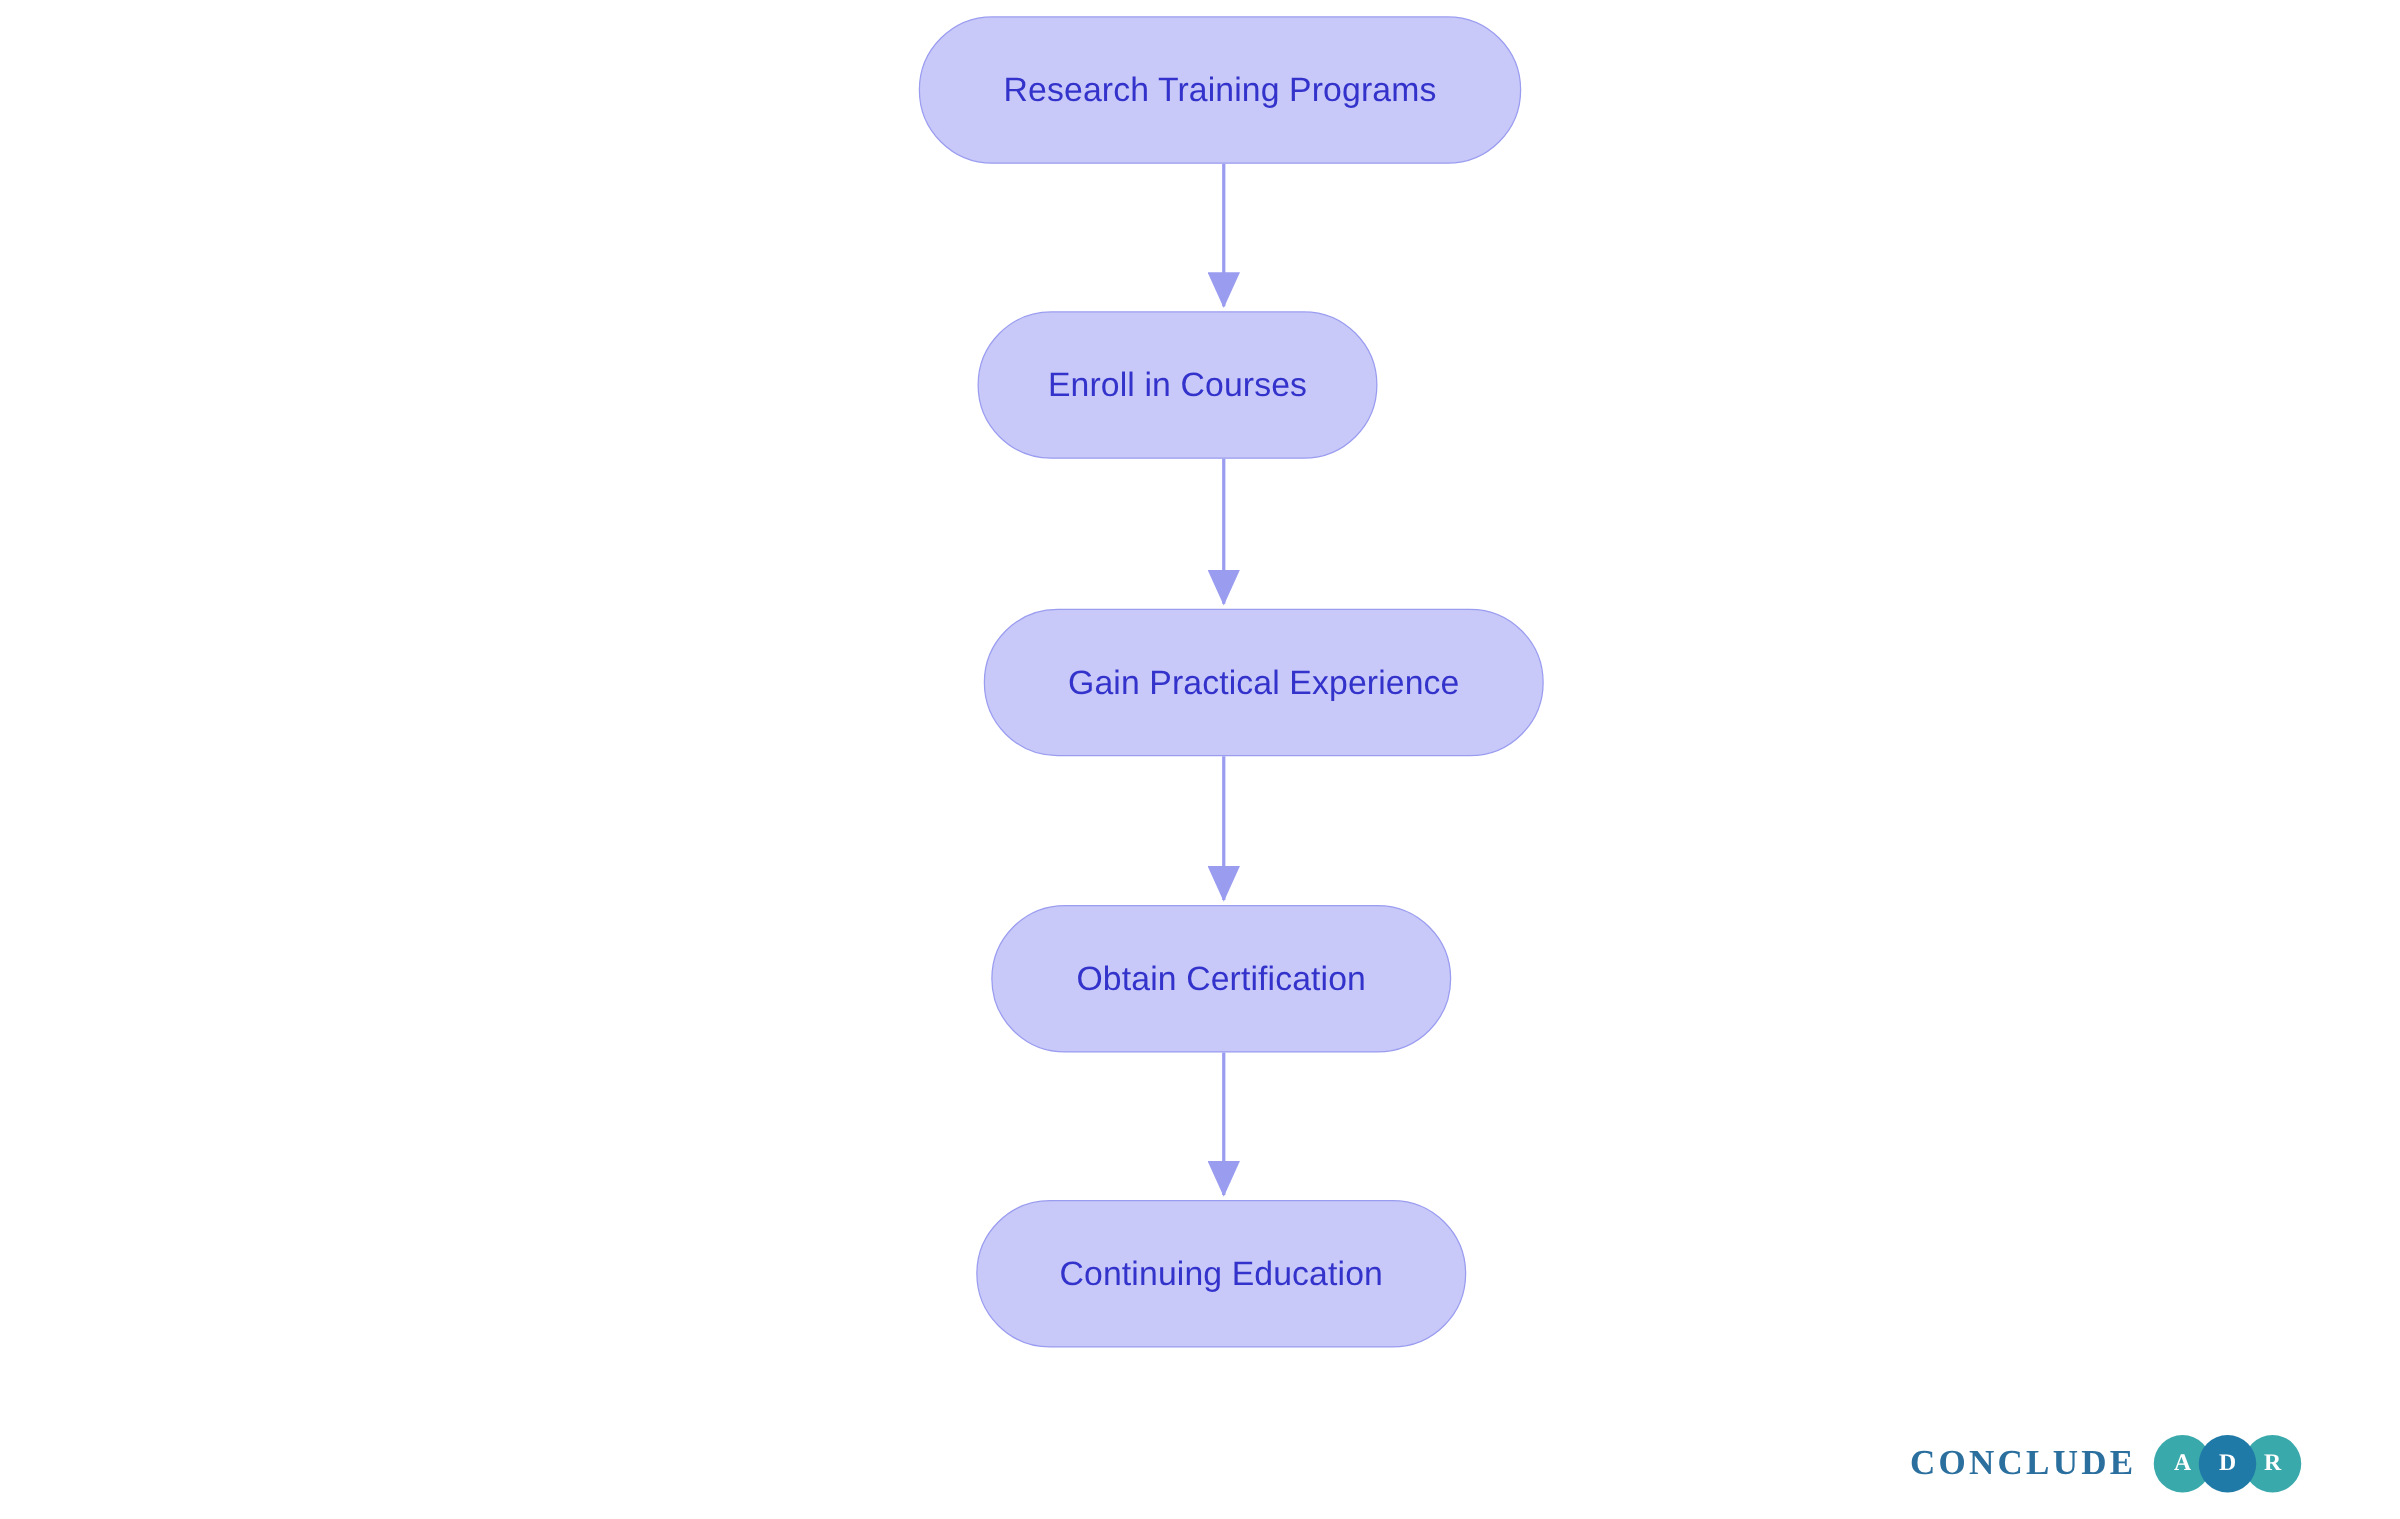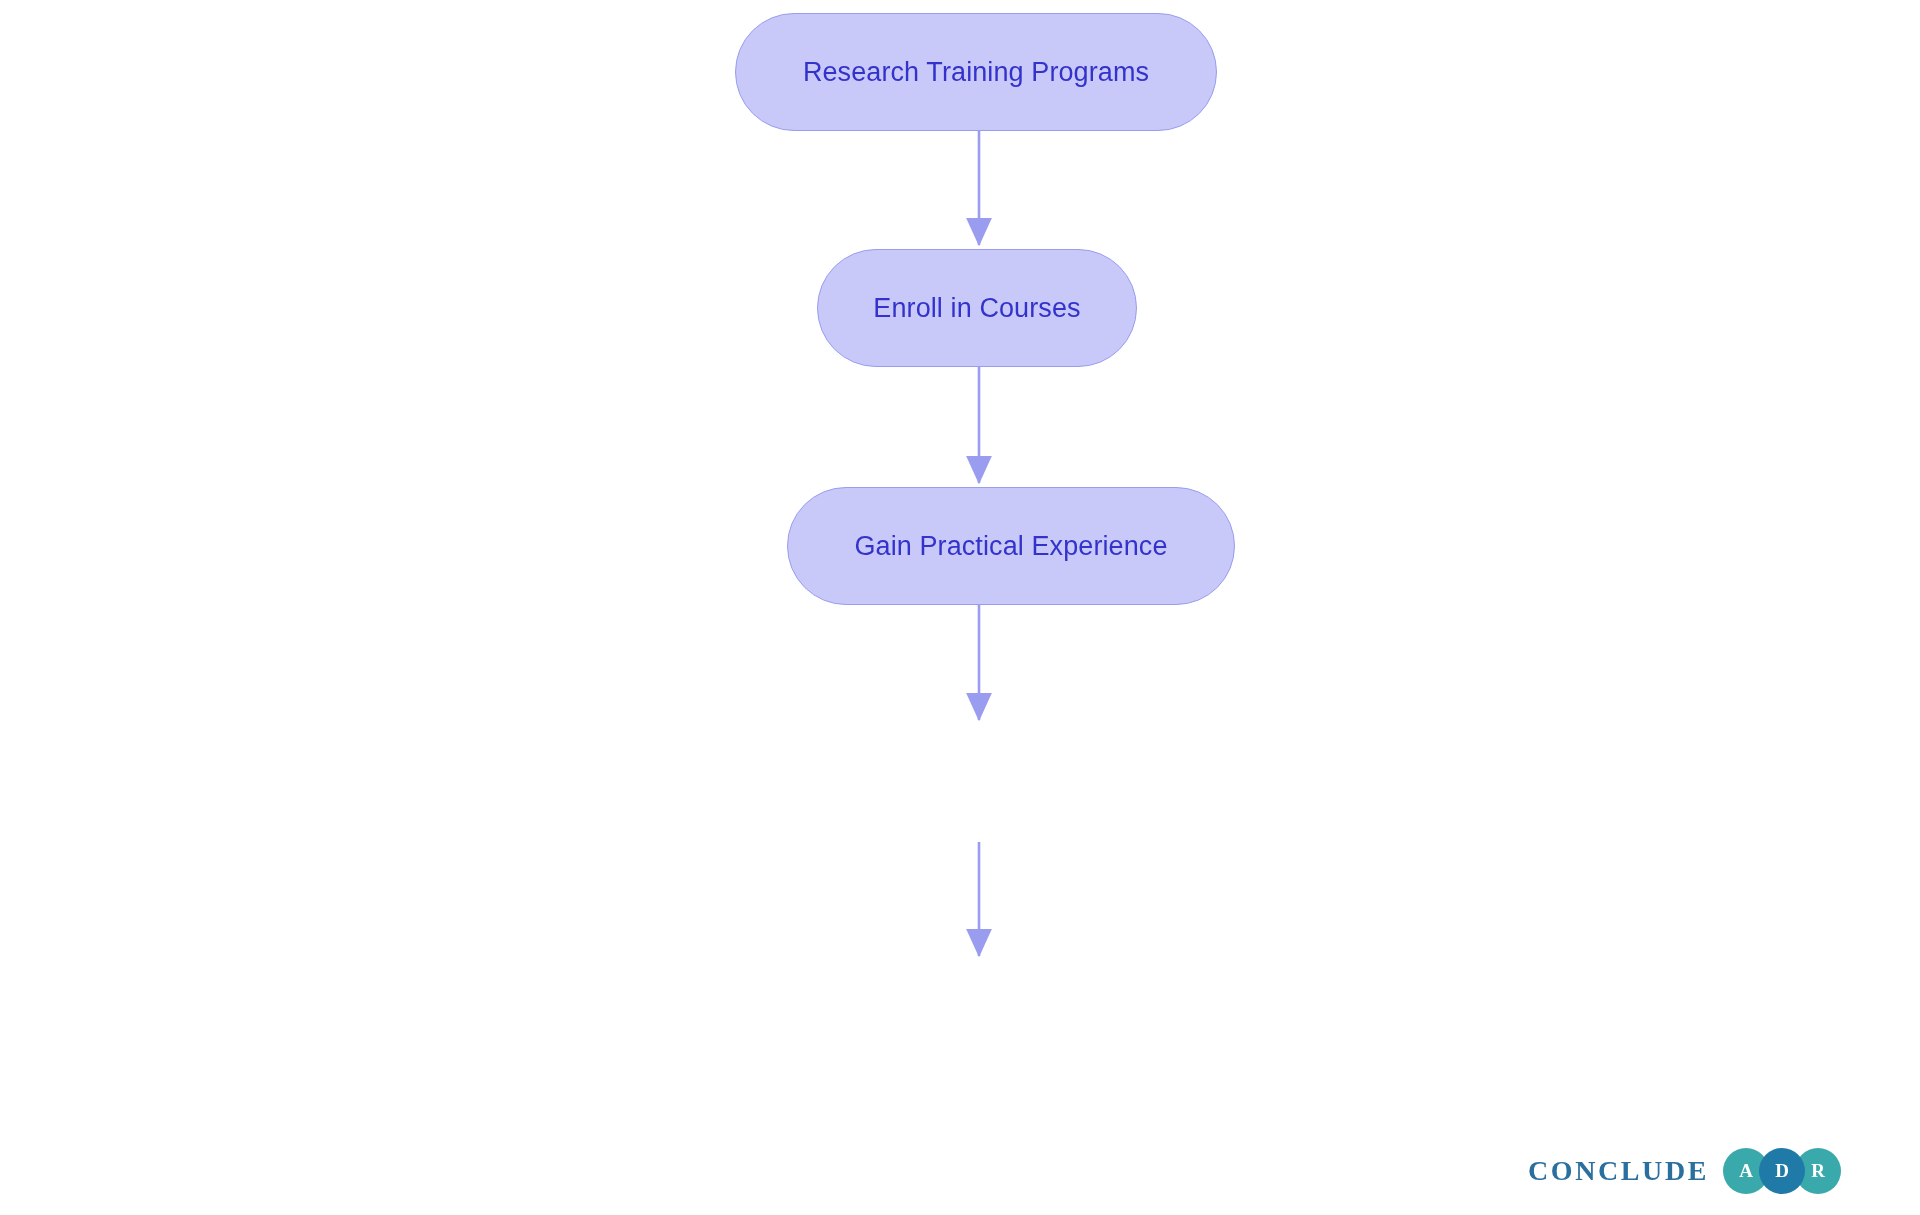--- a/index.html
+++ b/index.html
@@ -117,29 +117,35 @@
     </g>
     <g>
       <line x1="979" y1="842" x2="979" y2="956" stroke="#9a9cf0" stroke-width="2.6" marker-end="url(#arrowhead)"></line>
     </g>
   </svg>
 
   <div class="flow-node" id="node-n1" style="left:735px; top:13px; width:482px; height:118px;">
     <span class="node-label">Research Training Programs</span>
   </div>
 
-  <div class="flow-node" id="node-n2" style="left:817px; top:249px; width:320px; height:118px;">
+  <div class="flow-node" id="node-n2" style="left:782px; top:249px; width:320px; height:118px;">
     <span class="node-label">Enroll in Courses</span>
   </div>
 
   <div class="flow-node" id="node-n3" style="left:787px; top:487px; width:448px; height:118px;">
     <span class="node-label">Gain Practical Experience</span>
   </div>
 
+  <div class="flow-node" id="node-n4" style="left:793px; top:724px; width:368px; height:118px;">
+    <span class="node-label">Obtain Certification</span>
+  </div>
 
+  <div class="flow-node" id="node-n5" style="left:781px; top:960px; width:392px; height:118px;">
+    <span class="node-label">Continuing Education</span>
+  </div>
 
   <div id="brand-logo">
     <span id="brand-wordmark">CONCLUDE</span>
     <span class="brand-circles">
       <span class="brand-circle c1">A</span>
       <span class="brand-circle c2">D</span>
       <span class="brand-circle c3">R</span>
     </span>
   </div>
 

